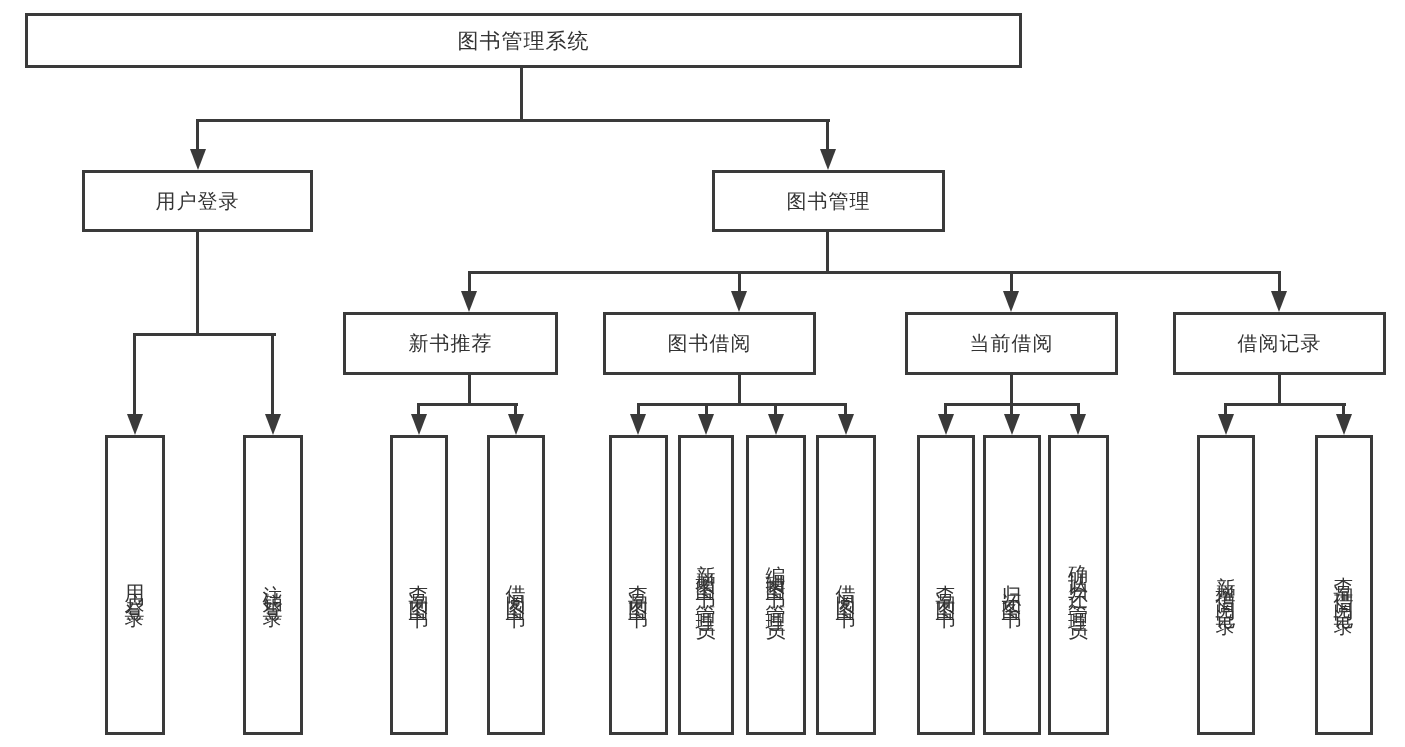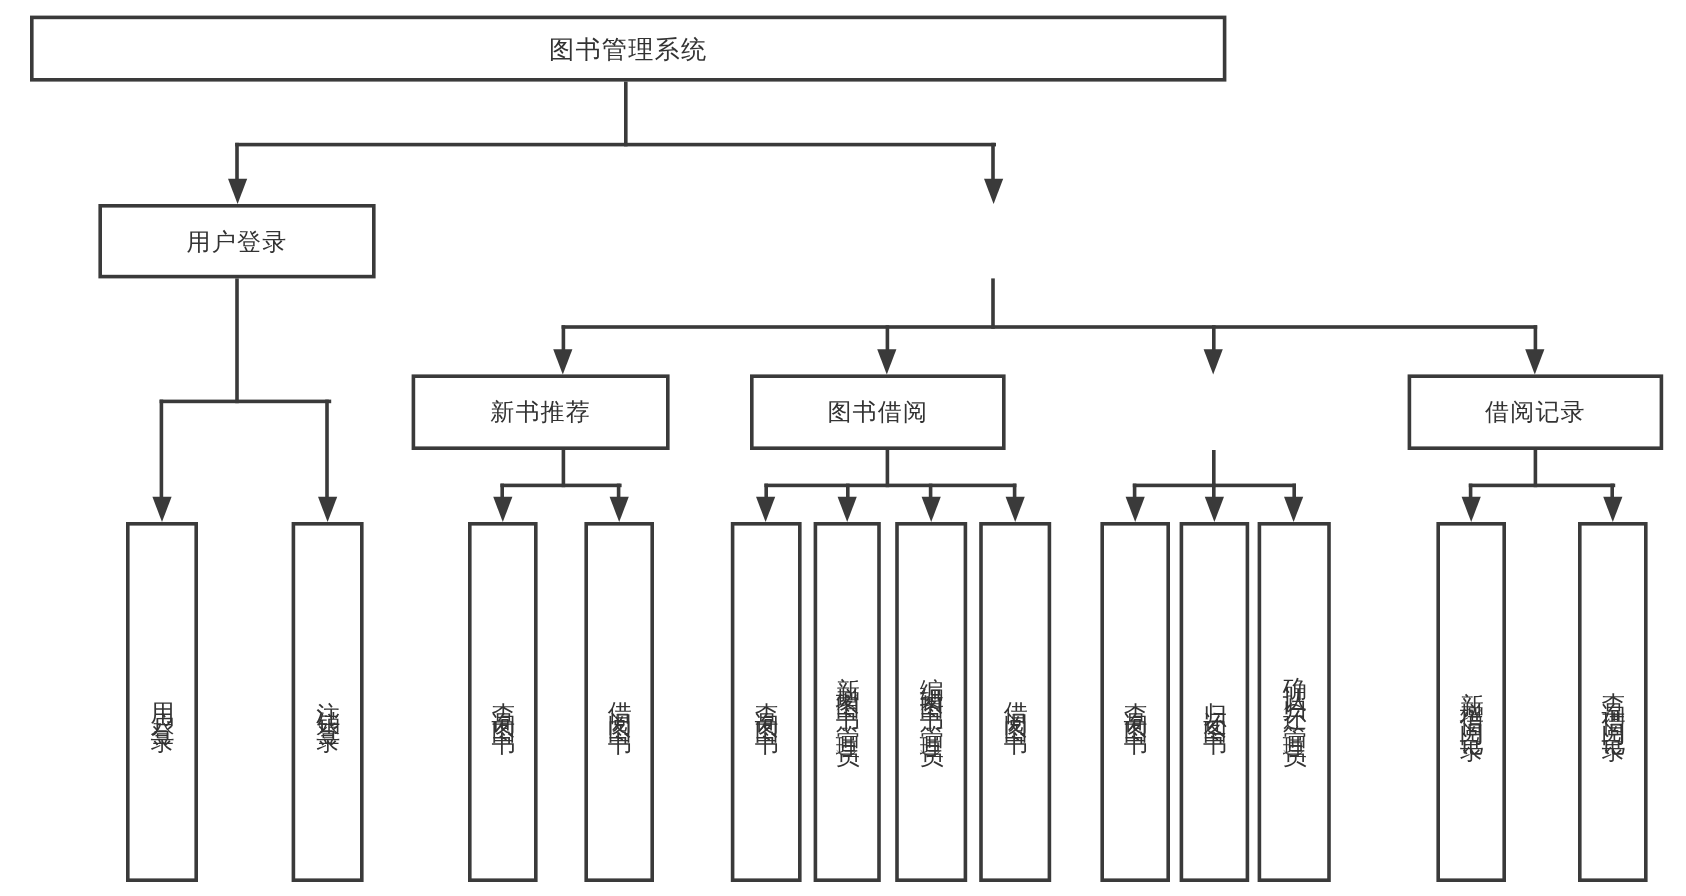--- a/index.html
+++ b/index.html
@@ -58,26 +58,32 @@
 
 <div class="canvas">
 
   <div class="node root" style="left:25px;top:13px;width:997px;height:55px">
     <span>图书管理系统</span>
   </div>
 
   <div class="node" style="left:82px;top:170px;width:231px;height:62px">
     <span>用户登录</span>
   </div>
+  <div class="node" style="left:712px;top:170px;width:233px;height:62px">
+    <span>图书管理</span>
+  </div>
 
   <div class="node" style="left:343px;top:312px;width:215px;height:63px">
     <span>新书推荐</span>
   </div>
-  <div class="node" style="left:625px;top:312px;width:213px;height:63px">
+  <div class="node" style="left:603px;top:312px;width:213px;height:63px">
     <span>图书借阅</span>
+  </div>
+  <div class="node" style="left:905px;top:312px;width:213px;height:63px">
+    <span>当前借阅</span>
   </div>
   <div class="node" style="left:1173px;top:312px;width:213px;height:63px">
     <span>借阅记录</span>
   </div>
 
   <div class="node leaf" style="left:105px;top:435px;width:60px;height:300px">
     <span>用户登录</span>
   </div>
   <div class="node leaf" style="left:243px;top:435px;width:60px;height:300px">
     <span>注销登录</span>

